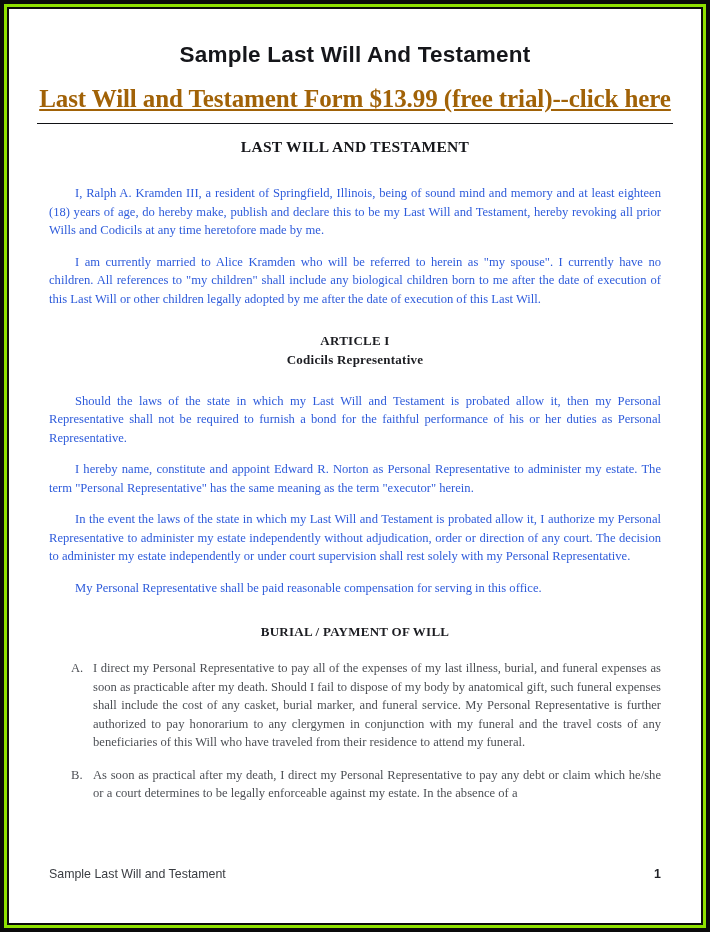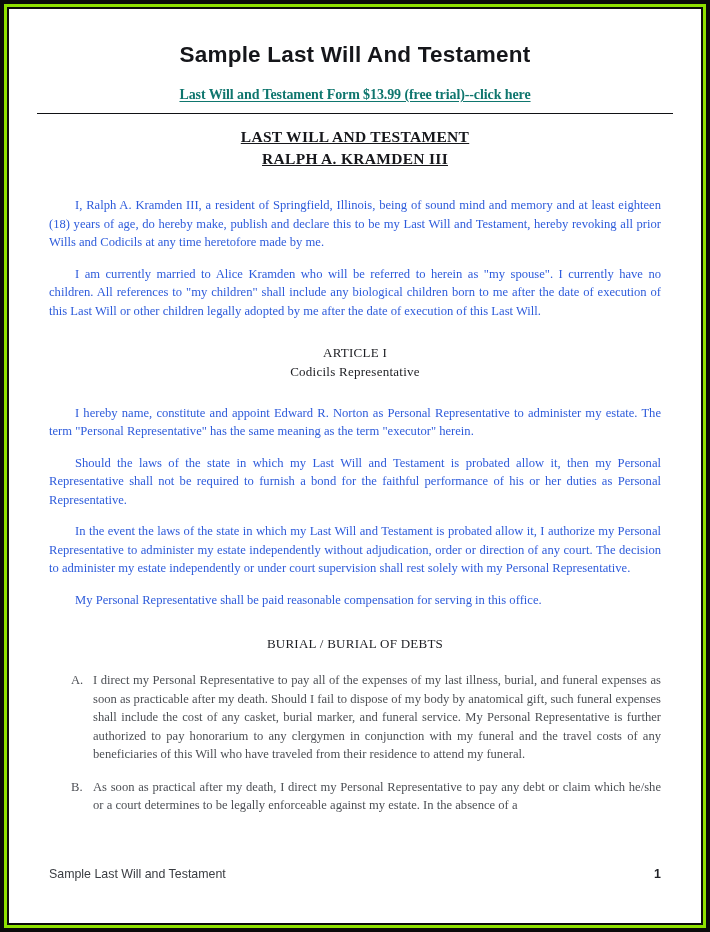--- a/index.html
+++ b/index.html
@@ -45,22 +45,22 @@
     margin: 6px 0 0 0;
     line-height: 1.2;
   }
   .promo-wrap {
     text-align: center;
     margin-top: 17px;
   }
   .promo-link {
     font-family: "Liberation Serif", serif;
     font-weight: bold;
-    font-size: 14px;
-    color: #0f766e;
+    font-size: 25px;
+    color: #a16207;
     text-decoration: underline;
     text-underline-offset: 2px;
     letter-spacing: -0.1px;
     display: inline-block;
   }
   .rule {
     border: none;
     border-top: 1.6px solid #111215;
     margin: 10px 6px 0 6px;
   }
@@ -68,42 +68,42 @@
   .will-head {
     font-family: "Liberation Serif", serif;
     font-weight: bold;
     font-size: 15.5px;
     text-align: center;
     color: #16171b;
     letter-spacing: 0.3px;
     margin-top: 12px;
     line-height: 1.42;
   }
-  .will-head .line { display: block; text-decoration: underline; }
+  .will-head .line { display: block; }
 
   
   .body-area {
     margin-top: 26px;
     padding: 0 18px 0 18px;
   }
   p.para {
     font-family: "Liberation Serif", serif;
     font-size: 12.6px;
     line-height: 1.47;
     color: #1d4ed8;
     text-align: justify;
     margin: 0 0 13px 0;
     text-indent: 26px;
     opacity: 0.92;
   }
   p.para.tight { margin-bottom: 14px; }
 
   .article-head {
     font-family: "Liberation Serif", serif;
-    font-weight: normal;
+    font-weight: bold;
     font-size: 13px;
     text-align: center;
     color: #1c1d22;
     line-height: 1.45;
     letter-spacing: 0.25px;
   }
   .article-head .line { display: block; }
   .art1 { margin: 24px 0 22px 0; }
   .art2 { margin: 26px 0 17px 0; }
 
@@ -171,40 +171,39 @@
       <h1 class="doc-title">Sample Last Will And Testament</h1>
 
       <div class="promo-wrap">
         <a class="promo-link" href="#">Last Will and Testament Form $13.99 (free trial)--click here</a>
       </div>
 
       <hr class="rule">
 
       <div class="will-head">
         <span class="line">LAST WILL AND TESTAMENT</span>
-        <span class="line">RALPH A. KRAMDEN III</span>
       </div>
 
       <div class="body-area">
 
         <p class="para">I, Ralph A. Kramden III, a resident of Springfield, Illinois, being of sound mind and memory and at least eighteen (18) years of age, do hereby make, publish and declare this to be my Last Will and Testament, hereby revoking all prior Wills and Codicils at any time heretofore made by me.</p>
         <p class="para">I am currently married to Alice Kramden who will be referred to herein as "my spouse". I currently have no children. All references to "my children" shall include any biological children born to me after the date of execution of this Last Will or other children legally adopted by me after the date of execution of this Last Will.</p>
 
         <div class="article-head art1">
           <span class="line">ARTICLE I</span>
           <span class="line">Codicils Representative</span>
         </div>
 
+        <p class="para">Should the laws of the state in which my Last Will and Testament is probated allow it, then my Personal Representative shall not be required to furnish a bond for the faithful performance of his or her duties as Personal Representative.</p>
         <p class="para">I hereby name, constitute and appoint Edward R. Norton as Personal Representative to administer my estate. The term "Personal Representative" has the same meaning as the term "executor" herein.</p>
-        <p class="para">Should the laws of the state in which my Last Will and Testament is probated allow it, then my Personal Representative shall not be required to furnish a bond for the faithful performance of his or her duties as Personal Representative.</p>
         <p class="para">In the event the laws of the state in which my Last Will and Testament is probated allow it, I authorize my Personal Representative to administer my estate independently without adjudication, order or direction of any court. The decision to administer my estate independently or under court supervision shall rest solely with my Personal Representative.</p>
         <p class="para tight">My Personal Representative shall be paid reasonable compensation for serving in this office.</p>
 
         <div class="article-head art2">
-          <span class="line">BURIAL / BURIAL OF DEBTS</span>
+          <span class="line">BURIAL / PAYMENT OF WILL</span>
         </div>
 
         <ol class="lettered">
           <li>
             <span class="marker">A.</span>
             <span>I direct my Personal Representative to pay all of the expenses of my last illness, burial, and funeral expenses as soon as practicable after my death. Should I fail to dispose of my body by anatomical gift, such funeral expenses shall include the cost of any casket, burial marker, and funeral service. My Personal Representative is further authorized to pay honorarium to any clergymen in conjunction with my funeral and the travel costs of any beneficiaries of this Will who have traveled from their residence to attend my funeral.</span>
           </li>
           <li>
             <span class="marker">B.</span>
             <span>As soon as practical after my death, I direct my Personal Representative to pay any debt or claim which he/she or a court determines to be legally enforceable against my estate. In the absence of a</span>

